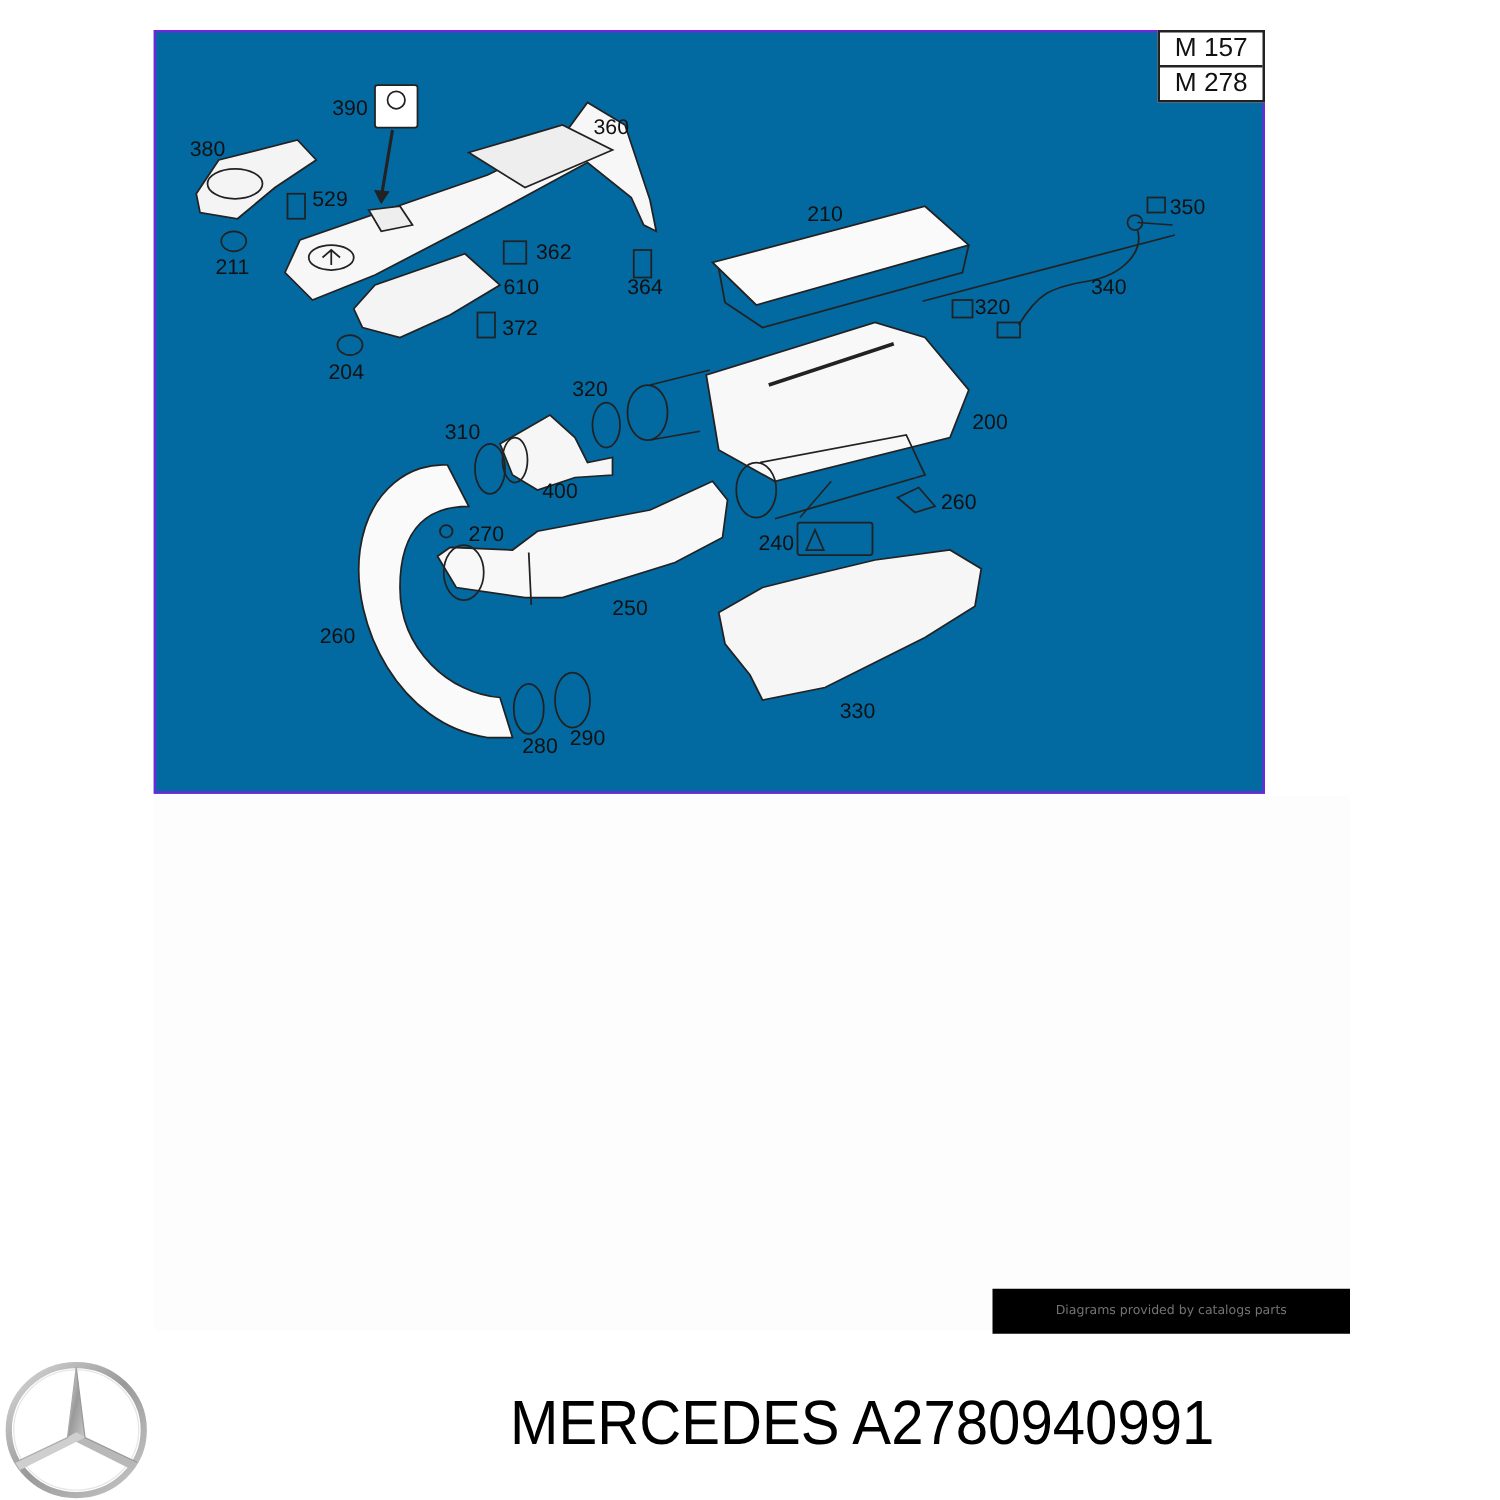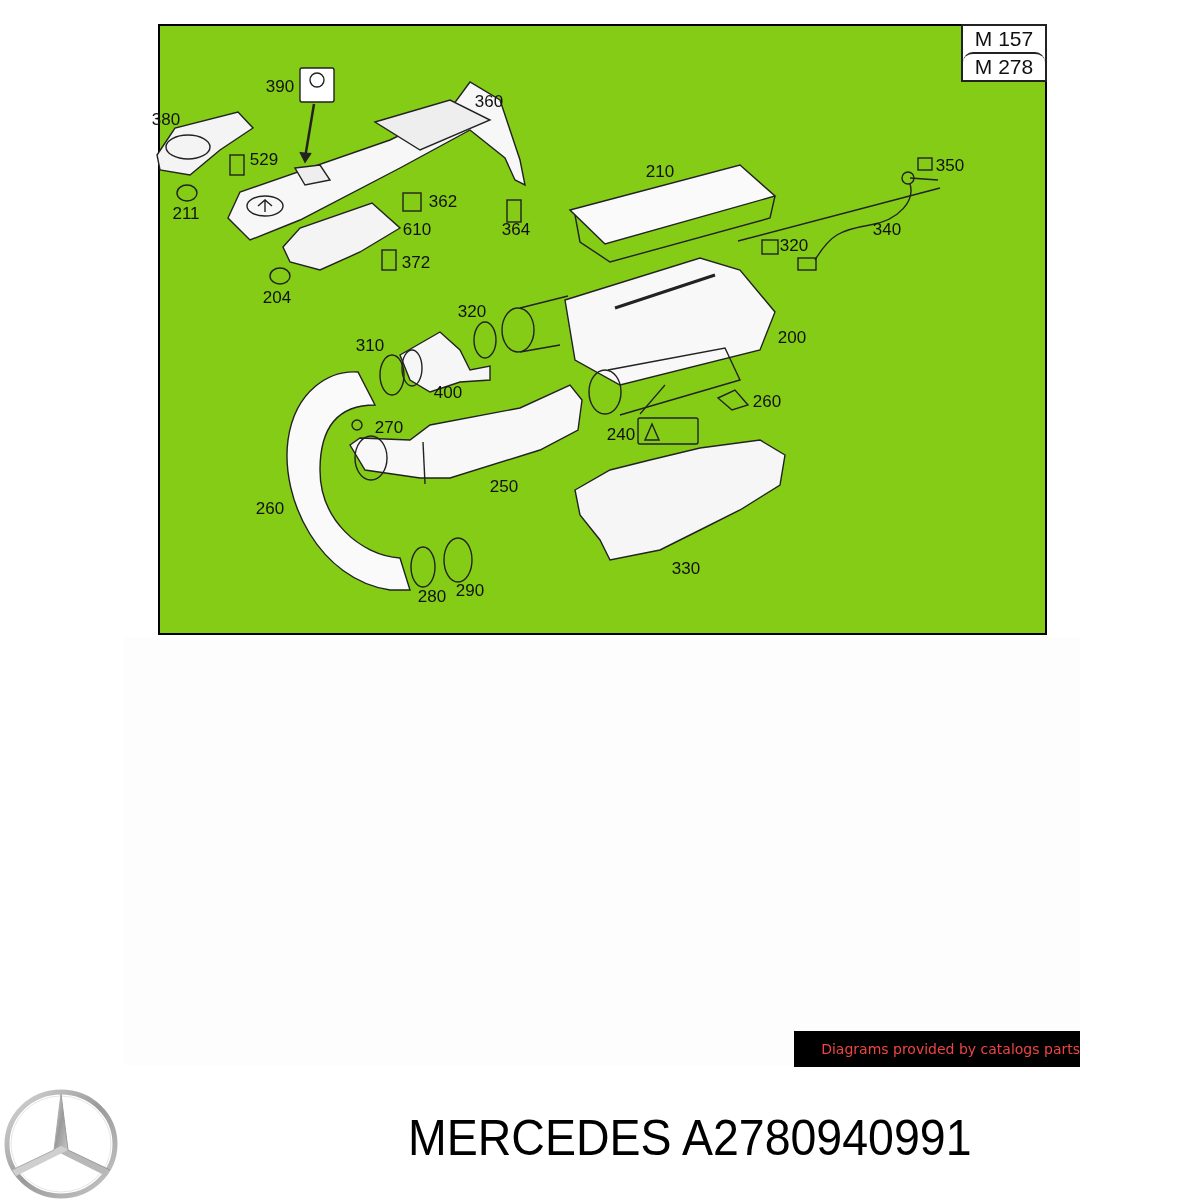--- a/index.html
+++ b/index.html
@@ -1,41 +1,41 @@
 <!DOCTYPE html>
 <html><head>
   <meta charset="utf-8">
   <style>
     html, body { margin: 0; padding: 0; background: #ffffff; }
     body { width: 1200px; height: 1200px; position: relative; overflow: hidden; font-family: "Liberation Sans", sans-serif; }
     .frame {
       position: absolute; left: 123px; top: 24px; width: 889px; height: 611px;
-      border: 2px solid #000000; box-sizing: border-box; background: #84cc16; margin-left: 35px;
+      border: 2px solid #6d28d9; box-sizing: border-box; background: #0369a1;
     }
     .model-box {
       position: absolute; right: -2px; top: -2px; width: 86px;
       border: 2px solid #222; box-sizing: border-box; background: #fff;
     }
     .model-row {
       height: 26px; line-height: 26px; text-align: center; font-size: 21px; color: #111;
     }
-    .model-row + .model-row { border-top: 2px solid #222; border-radius: 10px; }
+    .model-row + .model-row { border-top: 2px solid #222; }
     svg.parts { position: absolute; left: 0; top: 0; }
     .callout {
       position: absolute; font-size: 17px; color: #111; line-height: 16px;
       transform: translate(-50%, -50%); white-space: nowrap;
     }
     .below-area {
       position: absolute; left: 123px; top: 637px; width: 957px; height: 428px;
       background: #fdfdfd;
     }
     .credit {
       position: absolute; left: 794px; top: 1031px; width: 286px; height: 36px;
-      background: #000; color: #ef4444; font-family: "DejaVu Sans", sans-serif;
-      font-size: 14px; line-height: 36px; text-align: right;
+      background: #000; color: #737373; font-family: "DejaVu Sans", sans-serif;
+      font-size: 10px; line-height: 36px; text-align: center;
     }
     .logo { position: absolute; left: 2px; top: 1088px; width: 118px; height: 112px; }
     .part-title {
       position: absolute; left: 408px; top: 1108px; font-size: 50px; line-height: 60px;
       color: #000; letter-spacing: 0px; white-space: nowrap;
       transform: scaleX(0.93); transform-origin: left top;
     }
   </style>
 </head>
 <body>

